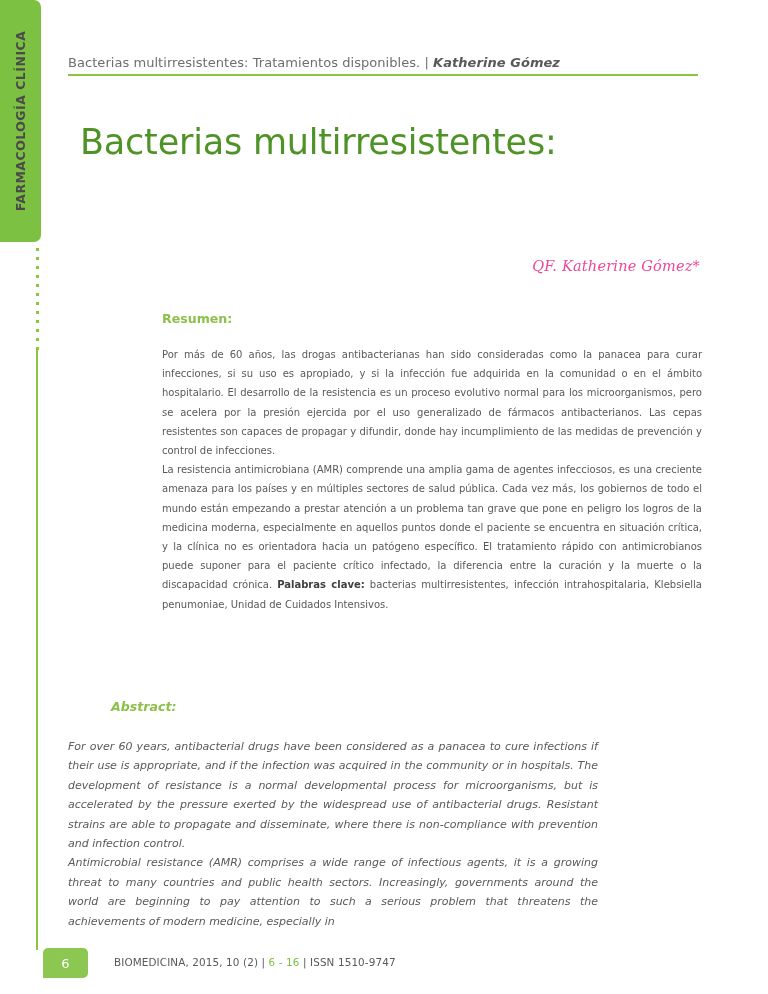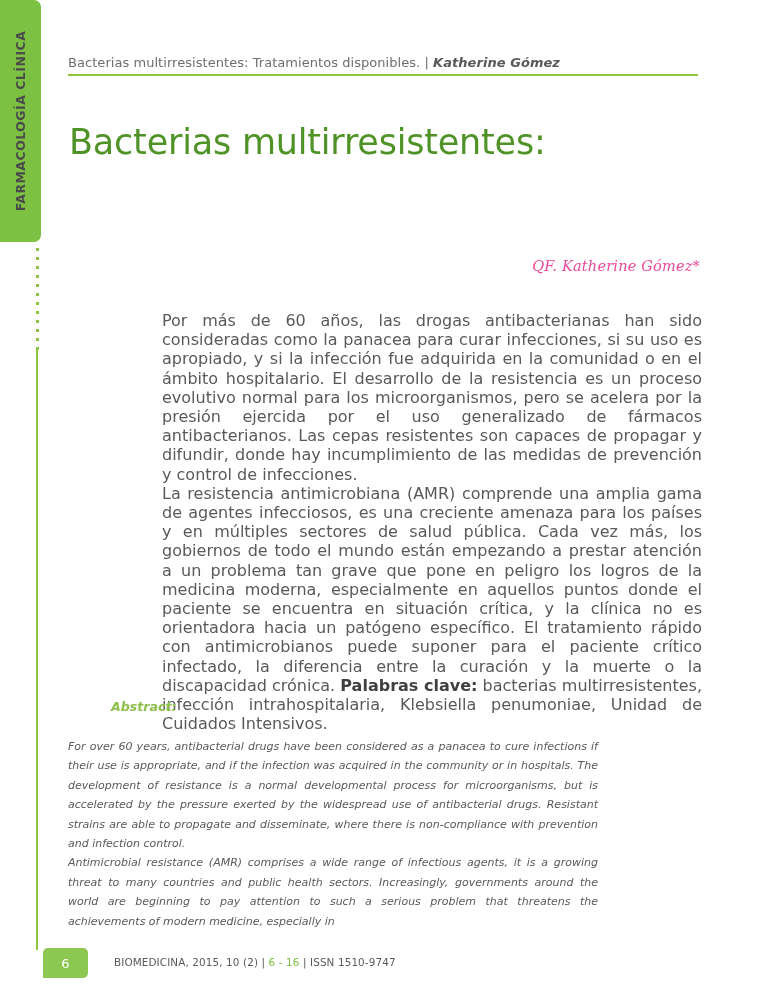--- a/index.html
+++ b/index.html
@@ -87,21 +87,21 @@
     left: 68px;
     top: 74px;
     width: 630px;
     height: 1.6px;
     background: #8cc63f;
   }
 
   
   .title {
     position: absolute;
-    left: 69px;
+    left: 80px;
     top: 97px;
     width: 640px;
     color: #4f9327;
     font-size: 35px;
     line-height: 45px;
     font-weight: 400;
     letter-spacing: -0.2px;
   }
 
   
@@ -124,21 +124,21 @@
     width: 540px;
   }
   .resumen-heading {
     color: #8cc04a;
     font-size: 12.6px;
     font-weight: bold;
     margin-bottom: 19px;
   }
   .resumen-body {
     color: #58595b;
-    font-size: 16px;
+    font-size: 10px;
     line-height: 19.2px;
     text-align: justify;
   }
   .resumen-body p {
     margin: 0;
   }
   .kw-label {
     font-weight: bold;
     color: #3f4041;
   }
@@ -216,20 +216,21 @@
 </div>
 <div class="runhead-rule"></div>
 
 <h1 class="title">
   <span>Bacterias multirresistentes:</span><br>
 </h1>
 
 <div class="byline">QF. Katherine Gómez*</div>
 
 <div class="resumen-block">
+  <div class="resumen-heading">Resumen:</div>
   <div class="resumen-body">
     <p>Por más de 60 años, las drogas antibacterianas han sido consideradas como la panacea para curar infecciones, si su uso es apropiado, y si la infección fue adquirida en la comunidad o en el ámbito hospitalario. El desarrollo de la resistencia es un proceso evolutivo normal para los microorganismos, pero se acelera por la presión ejercida por el uso generalizado de fármacos antibacterianos. Las cepas resistentes son capaces de propagar y difundir, donde hay incumplimiento de las medidas de prevención y control de infecciones.</p>
     <p><span>La resistencia antimicrobiana (AMR) comprende  una amplia gama de agentes infecciosos, es una creciente amenaza para los países y en múltiples sectores de salud pública. Cada vez más, los gobiernos de todo el mundo están empezando a prestar atención a un problema tan grave que pone en peligro los logros de la medicina moderna, especialmente en aquellos puntos donde el paciente se encuentra en situación crítica, y la clínica no es orientadora hacia un patógeno específico. El tratamiento rápido con antimicrobianos puede suponer para el paciente crítico infectado, la diferencia entre la curación y la muerte o la discapacidad crónica.</span> <span class="kw-label">Palabras clave:</span><span> bacterias multirresistentes, infección intrahospitalaria, Klebsiella penumoniae, Unidad de Cuidados Intensivos.</span></p>
   </div>
 </div>
 
 <div class="abstract-block">
   <div class="abstract-heading">Abstract:</div>
   <div class="abstract-body">
     <p>For over 60 years, antibacterial drugs have been considered as a panacea to cure infections if their use is appropriate, and if the infection was acquired in the community or in hospitals. The development of resistance is a normal developmental process for microorganisms, but is accelerated by the pressure exerted by the widespread use of antibacterial drugs. Resistant strains are able to propagate and disseminate, where there is non-compliance with prevention and infection control.</p>

